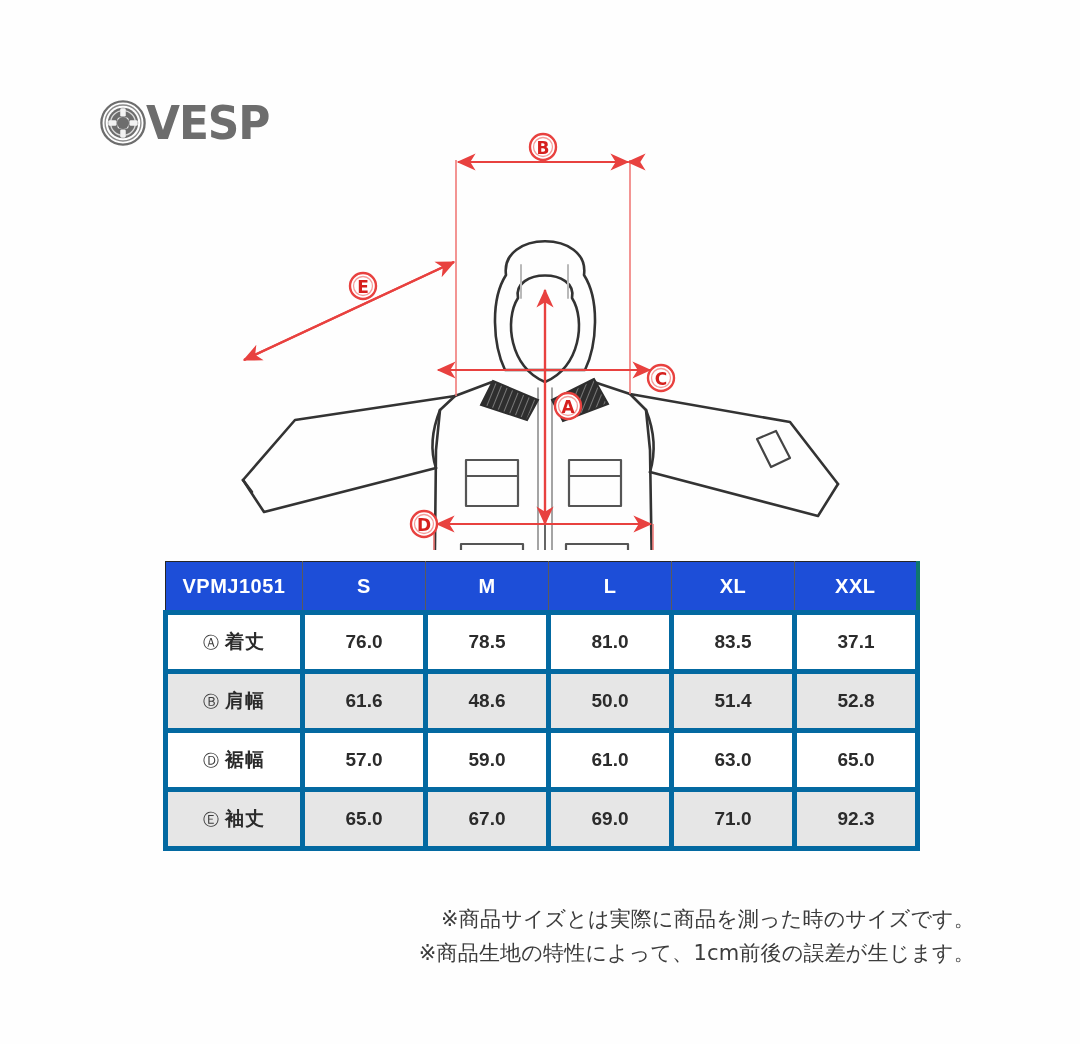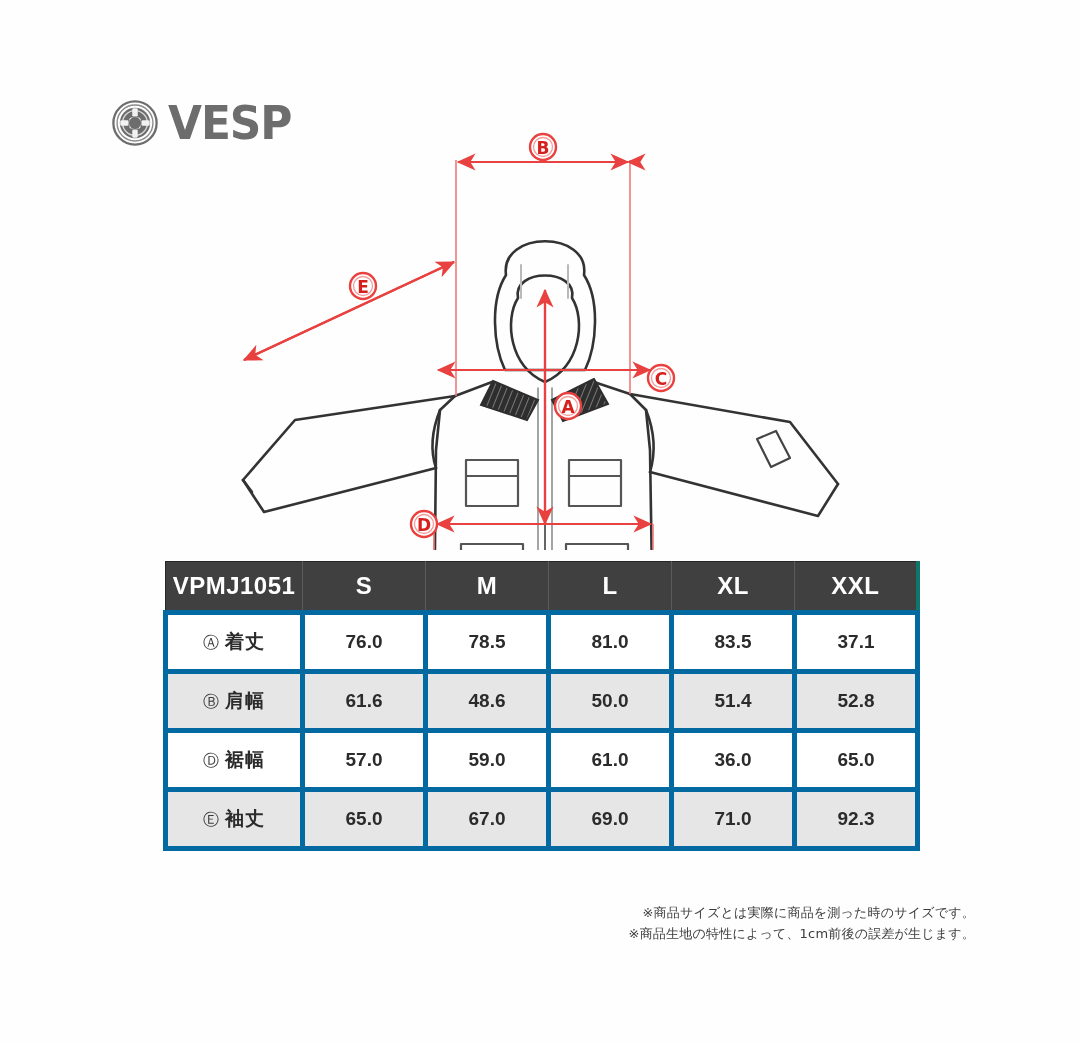--- a/index.html
+++ b/index.html
@@ -18,25 +18,25 @@
     position: absolute;
     left: 0; top: 0;
     width: 1080px;
     height: 1044px;
     background: #fefefe;
   }
 
   
   .logo-wrap {
     position: absolute;
-    left: 112px;
+    left: 100px;
     top: 100px;
     display: flex;
     align-items: center;
-    gap: 10px;
+    gap: 0;
   }
   .logo-text {
     font-family: "DejaVu Sans", sans-serif;
     font-size: 46px;
     font-weight: 900;
     color: #6d6d6d;
     letter-spacing: -1px;
     line-height: 1;
     font-stretch: condensed;
     transform: scaleX(1.06);
@@ -64,25 +64,25 @@
   .size-table th, .size-table td {
     border: 5px solid #0369a1;
     text-align: center;
     font-size: 19px;
     color: #2b2b2b;
     height: 54px;
     font-weight: bold;
     padding: 0;
   }
   .size-table thead th {
-    background: #404040;
+    background: #1d4ed8;
     color: #ffffff;
     border: 1px solid #262626;
     border-right: 1px solid #5a5a5a;
-    font-size: 24px;
+    font-size: 20px;
     letter-spacing: 0.5px;
     height: 48px;
   }
   .size-table thead th:last-child { border-right: 4px solid #0f766e; margin-top: 16px; }
   .size-table tbody tr:nth-child(even) td { background: #e6e6e6; }
   .size-table tbody tr:nth-child(odd) td { background: #ffffff; }
   .row-label {
     font-size: 18px;
     letter-spacing: 1px;
   }
@@ -98,21 +98,21 @@
   
   .notes {
     position: absolute;
     left: 0;
     top: 902px;
     width: 975px;
     text-align: right;
   }
   .note-line {
     font-family: "DejaVu Sans", sans-serif;
-    font-size: 13px;
+    font-size: 21px;
     color: #3c3c3c;
     line-height: 1.62;
     letter-spacing: 0.2px;
     white-space: nowrap;
     margin-left: 24px;
   }
 </style>
 </head>
 <body>
 
@@ -282,21 +282,21 @@
         <td>48.6</td>
         <td>50.0</td>
         <td>51.4</td>
         <td>52.8</td>
       </tr>
       <tr>
         <td class="row-label"><span class="mk">Ⓓ</span><span>裾幅</span></td>
         <td>57.0</td>
         <td>59.0</td>
         <td>61.0</td>
-        <td>36.0</td>
+        <td>63.0</td>
         <td>65.0</td>
       </tr>
       <tr>
         <td class="row-label"><span class="mk">Ⓔ</span><span>袖丈</span></td>
         <td>65.0</td>
         <td>67.0</td>
         <td>69.0</td>
         <td>71.0</td>
         <td>92.3</td>
       </tr>

